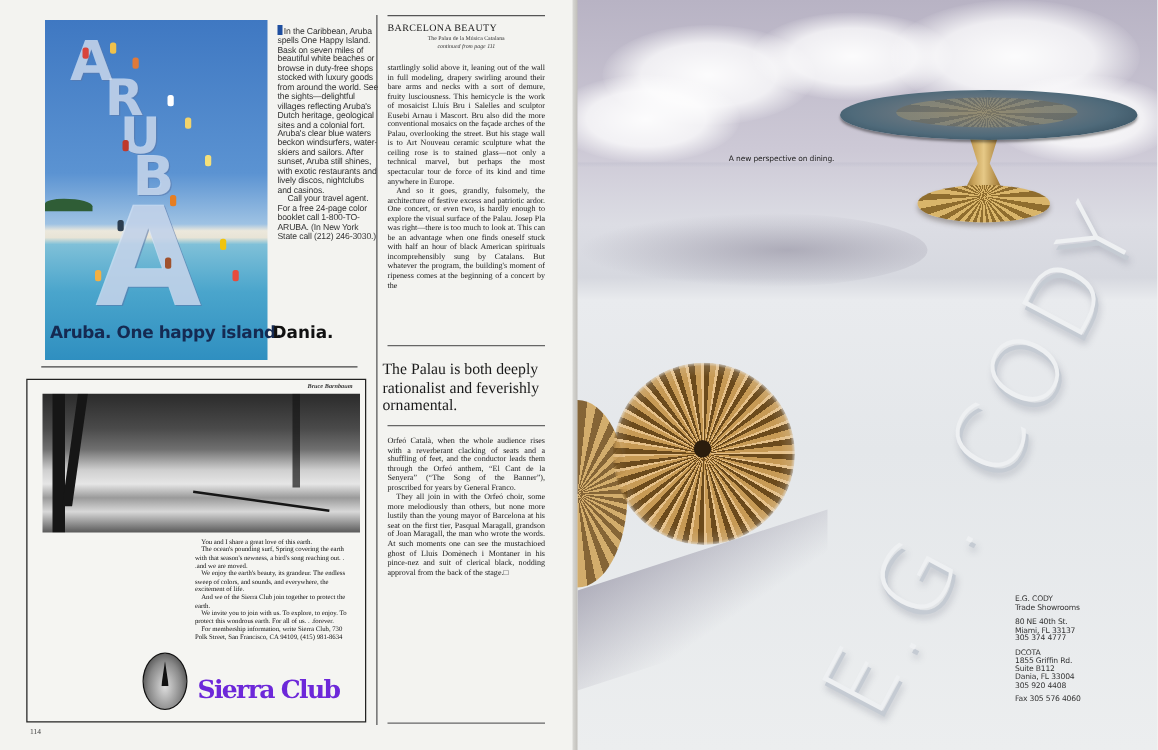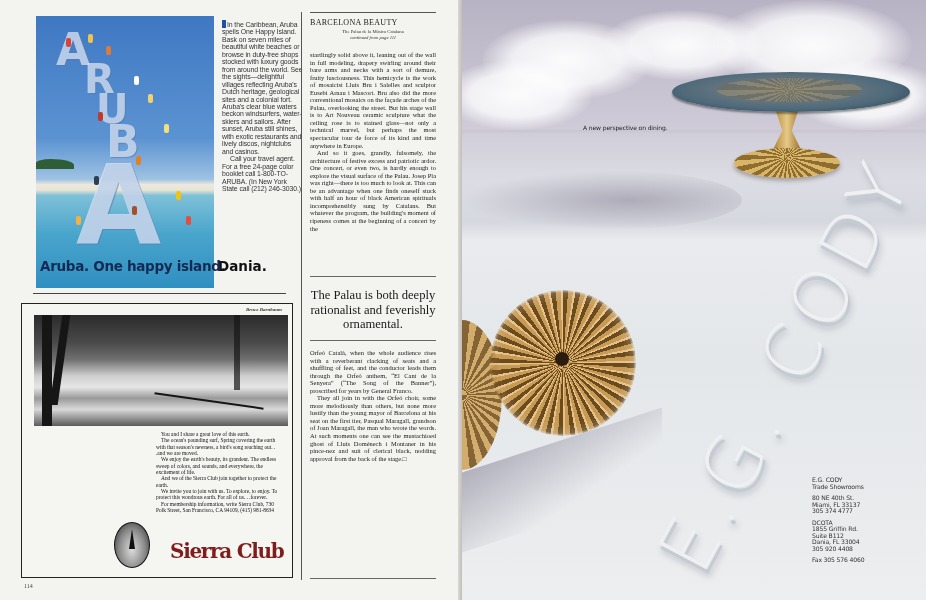--- a/index.html
+++ b/index.html
@@ -31,33 +31,33 @@
   .forest-photo { position: absolute; left: 12px; top: 11px; width: 254px; height: 111px; overflow: hidden;
     background: linear-gradient(180deg, #2b2b2b 0%, #4a4a4a 25%, #6f6f6f 40%, #cfcfcf 55%, #e6e6e6 65%, #9a9a9a 75%, #d8d8d8 85%, #5a5a5a 100%); }
   .tree { position: absolute; background: #161616; }
   .sierra-headline { position: absolute; left: 12px; top: 130px; width: 130px; text-align: right; font-family: "DejaVu Serif", serif;
     font-weight: bold; font-style: italic; font-size: 12.5px; line-height: 13.5px; color: #111; }
   .sierra-copy { position: absolute; left: 134px; top: 127px; width: 126px; font-family: "Liberation Serif", serif; font-size: 5.4px; line-height: 6.35px; color: #111; }
   .sierra-copy p { text-indent: 5px; }
   .sierra-logo { position: absolute; left: 92px; top: 218px; width: 36px; height: 46px; border: 1.5px solid #111; border-radius: 50%;
     background: radial-gradient(ellipse at 50% 60%, #ddd 0%, #888 55%, #222 100%); }
   .sierra-logo-tree { position: absolute; left: 14px; top: 6px; width: 6px; height: 20px; background: #111; clip-path: polygon(50% 0, 100% 100%, 0 100%); }
-  .sierra-wordmark { position: absolute; left: 148px; top: 235px; font-family: "DejaVu Serif", serif; font-weight: bold; font-size: 20px; color: #7f1d1d; letter-spacing: -1.3px; }
+  .sierra-wordmark { position: absolute; left: 136px; top: 235px; font-family: "DejaVu Serif", serif; font-weight: bold; font-size: 20px; color: #6d28d9; letter-spacing: -1.3px; }
   .page-number { position: absolute; left: 24px; top: 583px; font-family: "Liberation Serif", serif; font-size: 6px; color: #444; }
   .col-rule { position: absolute; left: 301px; top: 12px; width: 1px; height: 568px; background: #555; }
   .article-top-rule { position: absolute; left: 310px; top: 12px; width: 126px; height: 1px; background: #555; }
   .article-kicker { position: absolute; left: 310px; top: 18px; width: 126px; font-family: "Liberation Serif", serif; font-size: 8px; letter-spacing: 0.3px; color: #222; }
   .article-sub { position: absolute; left: 310px; top: 29px; width: 126px; text-align: center; font-family: "Liberation Serif", serif; font-size: 4.7px; line-height: 5.6px; color: #333; }
   .article-sub .cont { font-style: italic; display:block; }
   .article-body { position: absolute; left: 310px; width: 126px; font-family: "Liberation Serif", serif; font-size: 6.45px; line-height: 7.55px; color: #1a1a1a; text-align: justify; hyphens: auto; }
   .article-body p + p { text-indent: 7px; }
   .body-a { top: 51px; }
   .body-b { top: 386px; }
   .pull-rule { position: absolute; left: 310px; width: 126px; height: 1px; background: #666; }
-  .pull-quote { position: absolute; left: 306px; top: 288px; width: 134px; text-align: center; font-family: "Liberation Serif", serif;
+  .pull-quote { position: absolute; left: 306px; top: 288px; width: 134px; font-family: "Liberation Serif", serif;
     font-size: 12.6px; line-height: 14.6px; color: #1a1a1a; }
 
   .gutter { position: absolute; left: 458px; top: 0; width: 6px; height: 600px; background: linear-gradient(90deg, #d8d8d4, #b5b2ad); }
 
   
   .right-page { position: absolute; left: 462px; top: 0; width: 464px; height: 600px; overflow: hidden;
     background: linear-gradient(180deg, #b8b3c4 0%, #cdc9d6 20%, #dcdde4 30%, #d6d8df 37%, #e9ebee 40%, #e4e7ea 60%, #eceeef 100%); }
   .cloud { position: absolute; border-radius: 50%; background: radial-gradient(ellipse at 50% 50%, rgba(255,255,255,0.95) 0%, rgba(255,255,255,0.75) 45%, rgba(255,255,255,0) 72%); }
   .horizon { position: absolute; left: 0; top: 130px; width: 464px; height: 4px; background: linear-gradient(180deg, rgba(190,190,205,0.5), rgba(230,232,236,0)); }
   .ad-tagline { position: absolute; left: 121px; top: 124px; font-family: "DejaVu Sans", sans-serif; font-size: 6px; color: #222; letter-spacing: -0.1px; }

